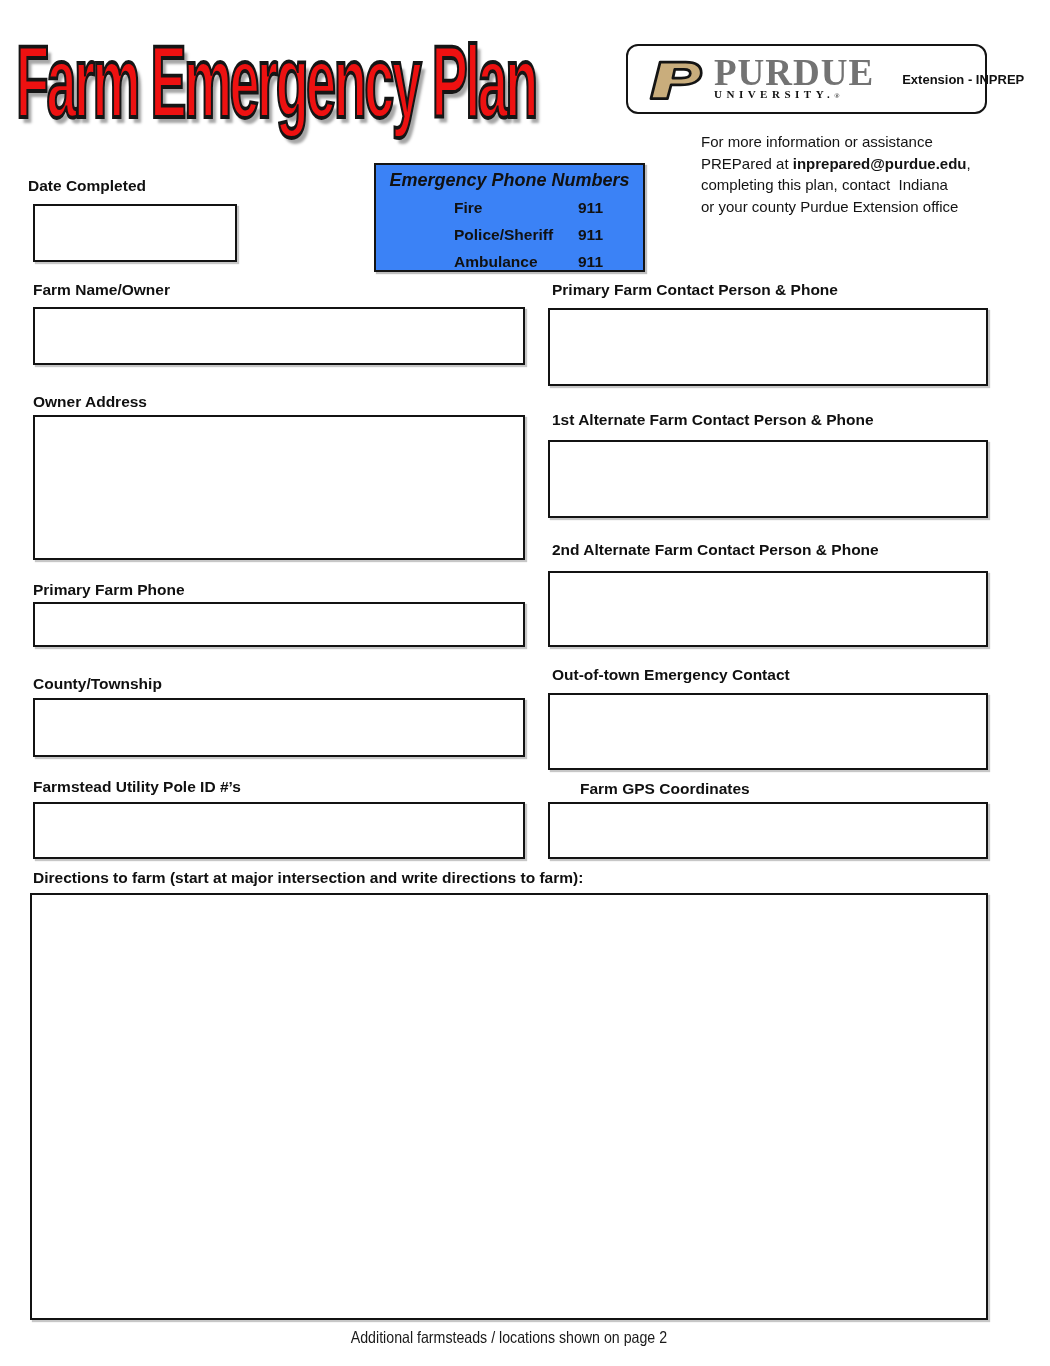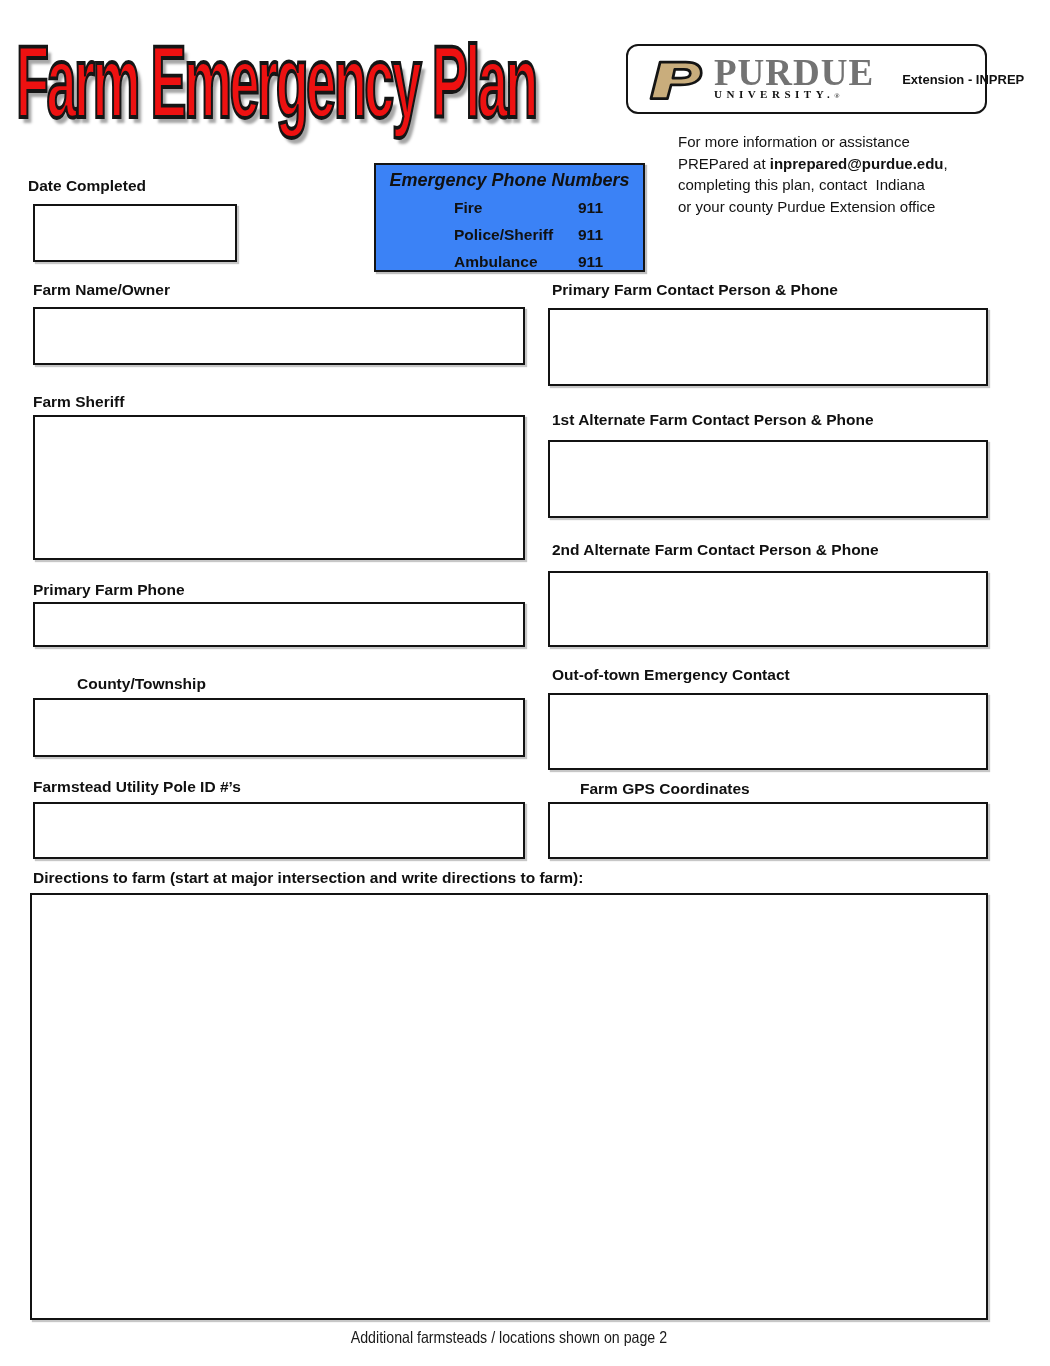--- a/index.html
+++ b/index.html
@@ -37,21 +37,21 @@
   .university-word{
     font-family:"Liberation Serif", serif;font-weight:700;
     font-size:11px;letter-spacing:4.5px;color:#111;margin-top:1px;white-space:nowrap;
   }
   .reg-mark{font-size:7px;letter-spacing:0;vertical-align:baseline;color:#333;}
   .logo-divider{width:1px;height:42px;background:#b9b9b9;margin:0 6px 0 2px;}
   .logo-ext{font-size:13px;font-weight:700;color:#111;white-space:nowrap;}
   
   .info{position:absolute;left:678px;top:131px;width:310px;
     font-size:15px;line-height:21.5px;color:#131313;}
-  .info-line{white-space:pre;}
+  .info-line{white-space:pre;margin-left:23px;}
   .info-line strong{font-weight:700;}
   
   .panel{
     position:absolute;left:374px;top:163px;width:271px;height:109px;
     background:#3b82f6;border:2.4px solid #141414;box-sizing:border-box;
     box-shadow:2px 2px 1px rgba(0,0,0,0.25);
   }
   .panel-title{
     margin-top:5px;text-align:center;font-style:italic;font-weight:700;
     font-size:18px;color:#111;
@@ -69,21 +69,21 @@
     box-sizing:border-box;box-shadow:2px 2px 1px rgba(0,0,0,0.22);
   }
   .f-date-label{left:28px;top:177px;}
   .f-date-box{left:33px;top:204px;width:204px;height:58px;}
   .f-name-label{left:33px;top:281px;}
   .f-name-box{left:33px;top:307px;width:492px;height:58px;}
   .f-addr-label{left:33px;top:393px;}
   .f-addr-box{left:33px;top:415px;width:492px;height:145px;}
   .f-phone-label{left:33px;top:581px;}
   .f-phone-box{left:33px;top:602px;width:492px;height:45px;}
-  .f-county-label{left:33px;top:675px;margin-left:44px;}
+  .f-county-label{left:33px;top:675px;}
   .f-county-box{left:33px;top:698px;width:492px;height:59px;}
   .f-pole-label{left:33px;top:778px;}
   .f-pole-box{left:33px;top:802px;width:492px;height:57px;}
   .f-pcontact-label{left:552px;top:281px;}
   .f-pcontact-box{left:548px;top:308px;width:440px;height:78px;}
   .f-alt1-label{left:552px;top:411px;}
   .f-alt1-box{left:548px;top:440px;width:440px;height:78px;}
   .f-alt2-label{left:552px;top:541px;}
   .f-alt2-box{left:548px;top:571px;width:440px;height:76px;}
   .f-oot-label{left:552px;top:666px;}
@@ -145,21 +145,21 @@
       </div>
     </div>
   </div>
 
   <div class="flabel f-date-label">Date Completed</div>
   <div class="fbox f-date-box"></div>
 
   <div class="flabel f-name-label">Farm Name/Owner</div>
   <div class="fbox f-name-box"></div>
 
-  <div class="flabel f-addr-label">Farm Sheriff</div>
+  <div class="flabel f-addr-label">Owner Address</div>
   <div class="fbox f-addr-box"></div>
 
   <div class="flabel f-phone-label">Primary Farm Phone</div>
   <div class="fbox f-phone-box"></div>
 
   <div class="flabel f-county-label">County/Township</div>
   <div class="fbox f-county-box"></div>
 
   <div class="flabel f-pole-label">Farmstead Utility Pole ID #’s</div>
   <div class="fbox f-pole-box"></div>

